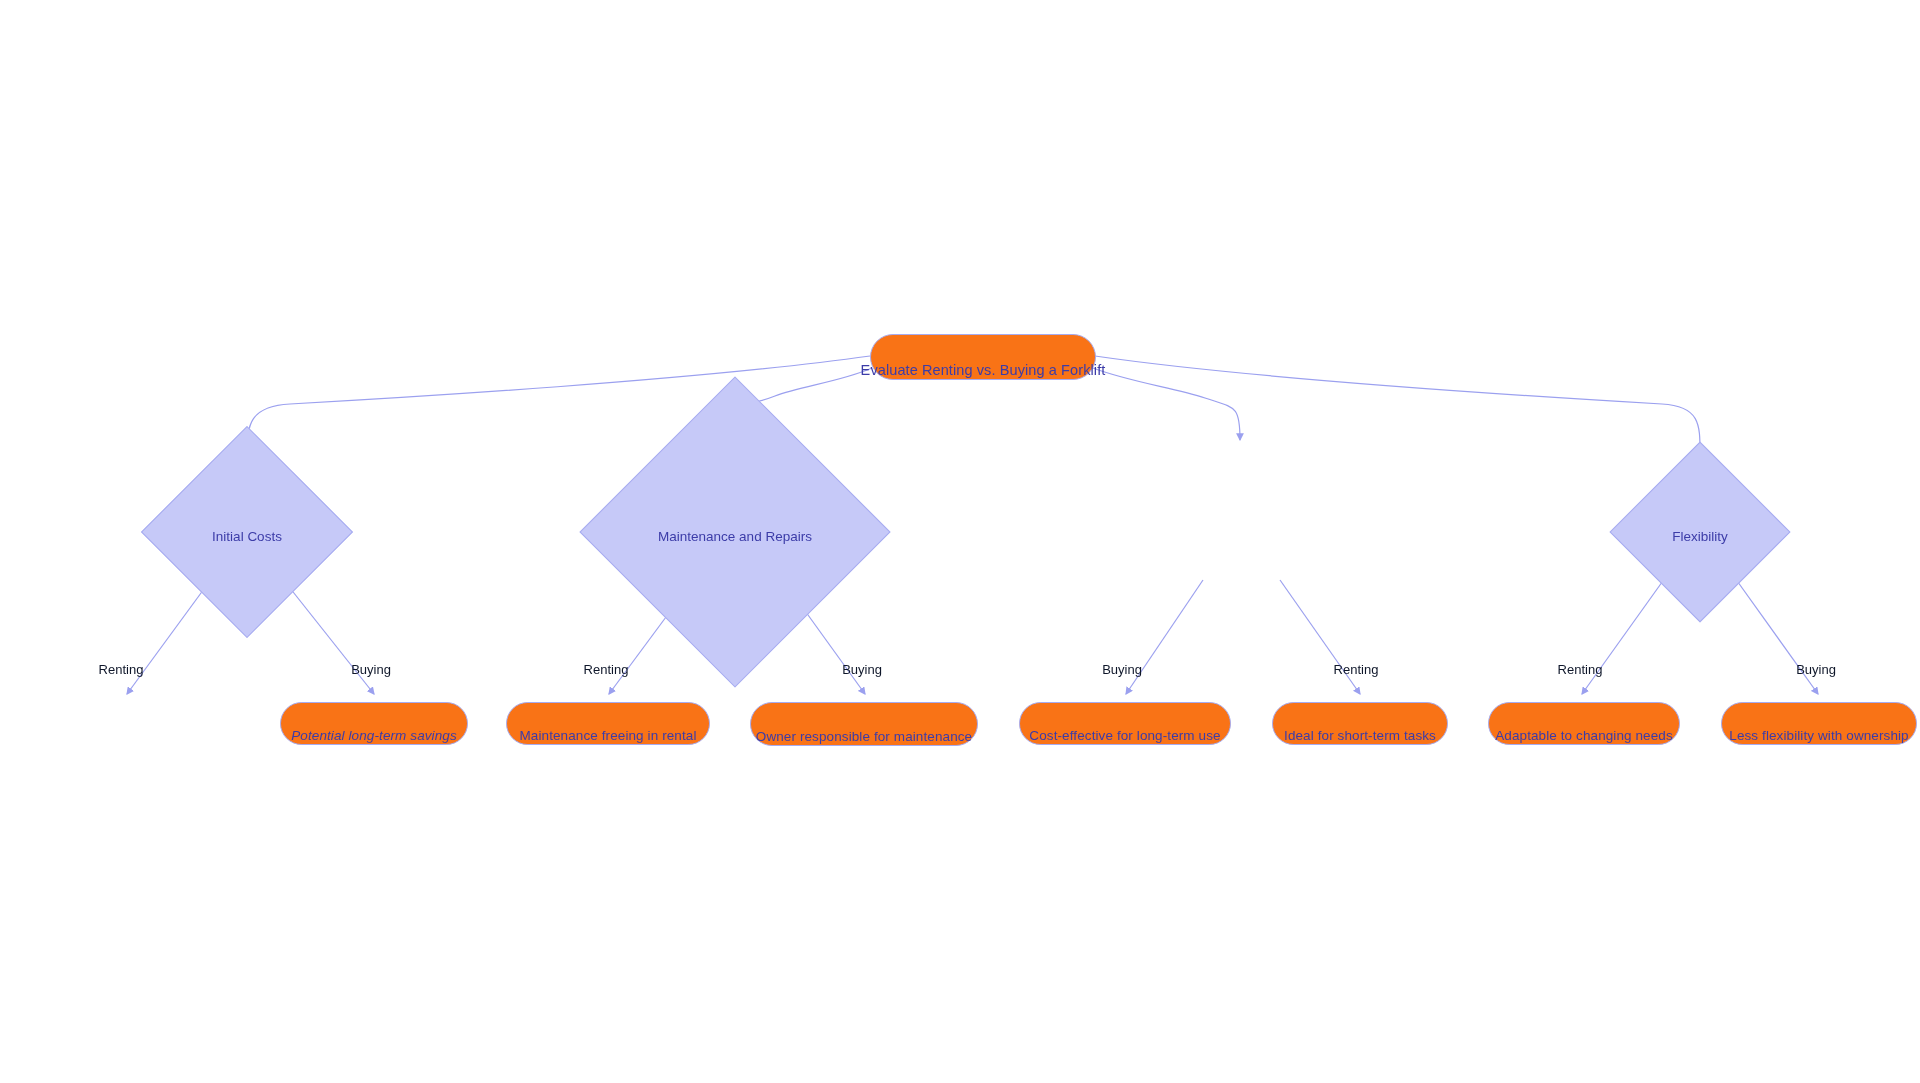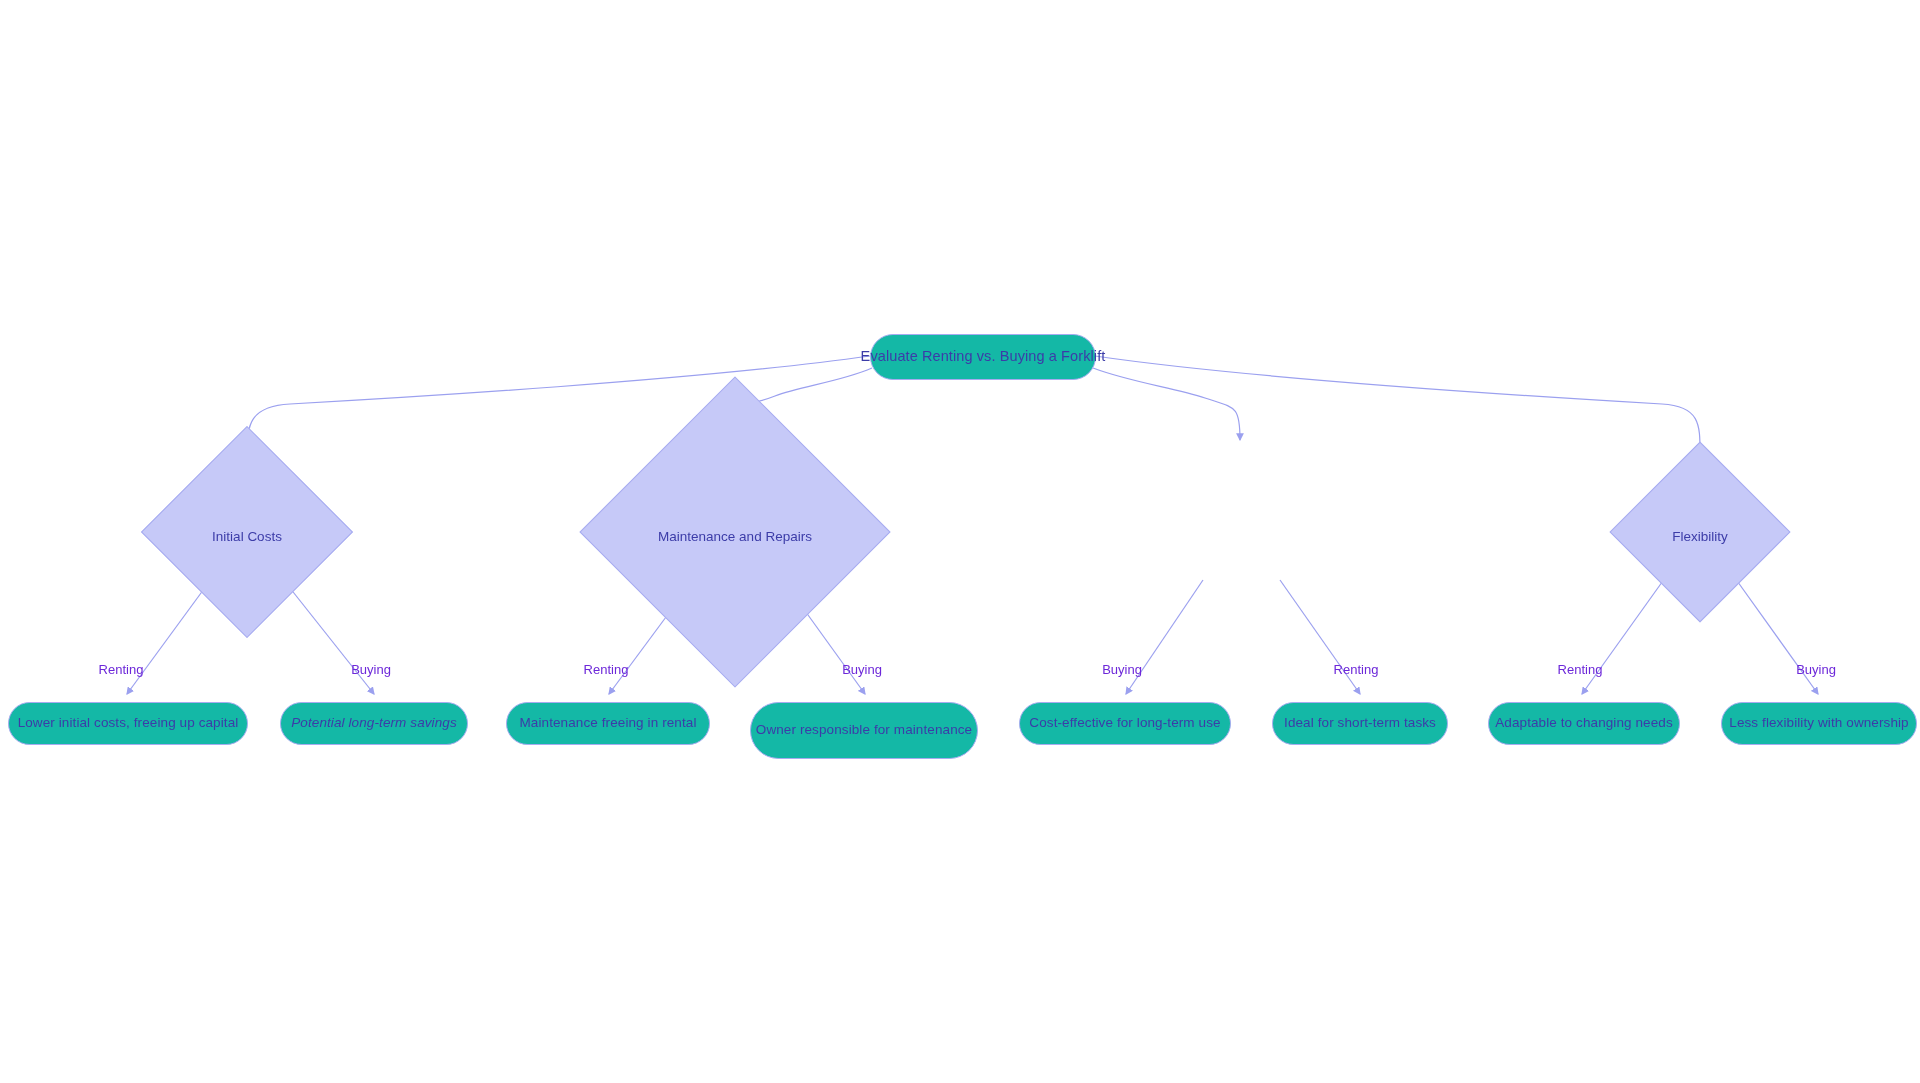--- a/index.html
+++ b/index.html
@@ -34,27 +34,28 @@
     box-sizing: border-box;
     display: flex;
     align-items: center;
     justify-content: center;
     text-align: center;
     color: #3c3ca8;
     letter-spacing: 0.1px;
   }
 
   .pill {
-    background: #14b8a6;
+    background: #f97316;
     border: 1px solid #a6abf0;
     border-radius: 999px;
     font-size: 13.5px;
     line-height: 1.1;
     padding: 0 14px;
     white-space: nowrap;
+    align-items: flex-end;
   }
 
   .root-pill {
     font-size: 14.5px;
   }
 
   .diamond-wrap {
     position: absolute;
     display: flex;
     align-items: center;
@@ -77,21 +78,21 @@
     font-size: 13.5px;
     color: #3c3ca8;
     white-space: nowrap;
     text-align: center;
     margin-top: 8px;
   }
 
   .edge-label {
     position: absolute;
     font-size: 13px;
-    color: #6d28d9;
+    color: #0f172a;
     white-space: nowrap;
     transform: translate(-50%, -50%);
     text-align: right;
   }
 </style>
 </head>
 <body>
 
 <div id="canvas">
 
@@ -148,33 +149,30 @@
 
   <div class="edge-label" style="left:121px; top:669px;">Renting</div>
   <div class="edge-label" style="left:371px; top:669px;">Buying</div>
   <div class="edge-label" style="left:606px; top:669px;">Renting</div>
   <div class="edge-label" style="left:862px; top:669px;">Buying</div>
   <div class="edge-label" style="left:1122px; top:669px;">Buying</div>
   <div class="edge-label" style="left:1356px; top:669px;">Renting</div>
   <div class="edge-label" style="left:1580px; top:669px;">Renting</div>
   <div class="edge-label" style="left:1816px; top:669px;">Buying</div>
 
-  <div class="node pill" style="left:8px; top:702px; width:240px; height:43px;">
-    <span>Lower initial costs, freeing up capital</span>
-  </div>
 
   <div class="node pill" style="left:280px; top:702px; width:188px; height:43px;font-style:italic;">
     <span>Potential long-term savings</span>
   </div>
 
   <div class="node pill" style="left:506px; top:702px; width:204px; height:43px;">
     <span>Maintenance freeing in rental</span>
   </div>
 
-  <div class="node pill" style="left:750px; top:702px; width:228px; height:57px;">
+  <div class="node pill" style="left:750px; top:702px; width:228px; height:44px;">
     <span>Owner responsible for maintenance</span>
   </div>
 
   <div class="node pill" style="left:1019px; top:702px; width:212px; height:43px;">
     <span>Cost-effective for long-term use</span>
   </div>
 
   <div class="node pill" style="left:1272px; top:702px; width:176px; height:43px;">
     <span>Ideal for short-term tasks</span>
   </div>

